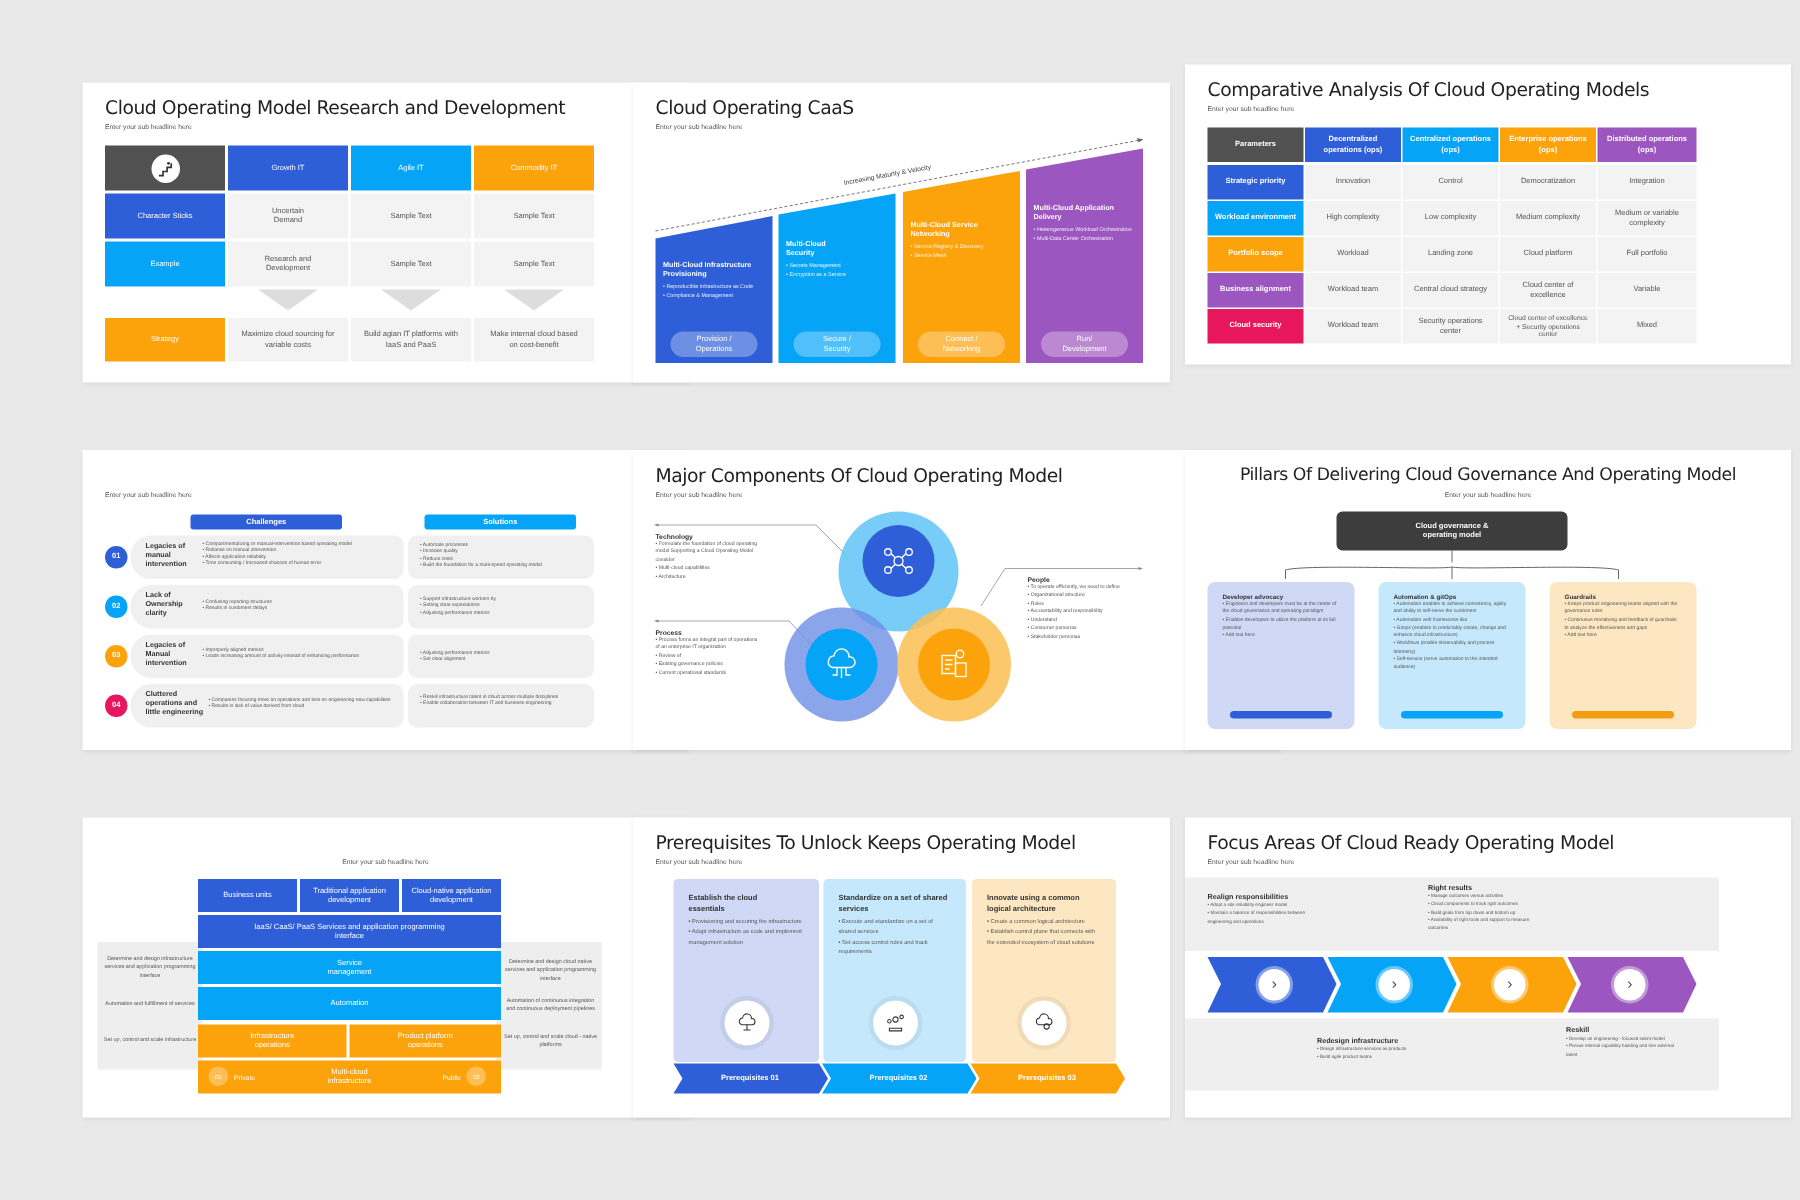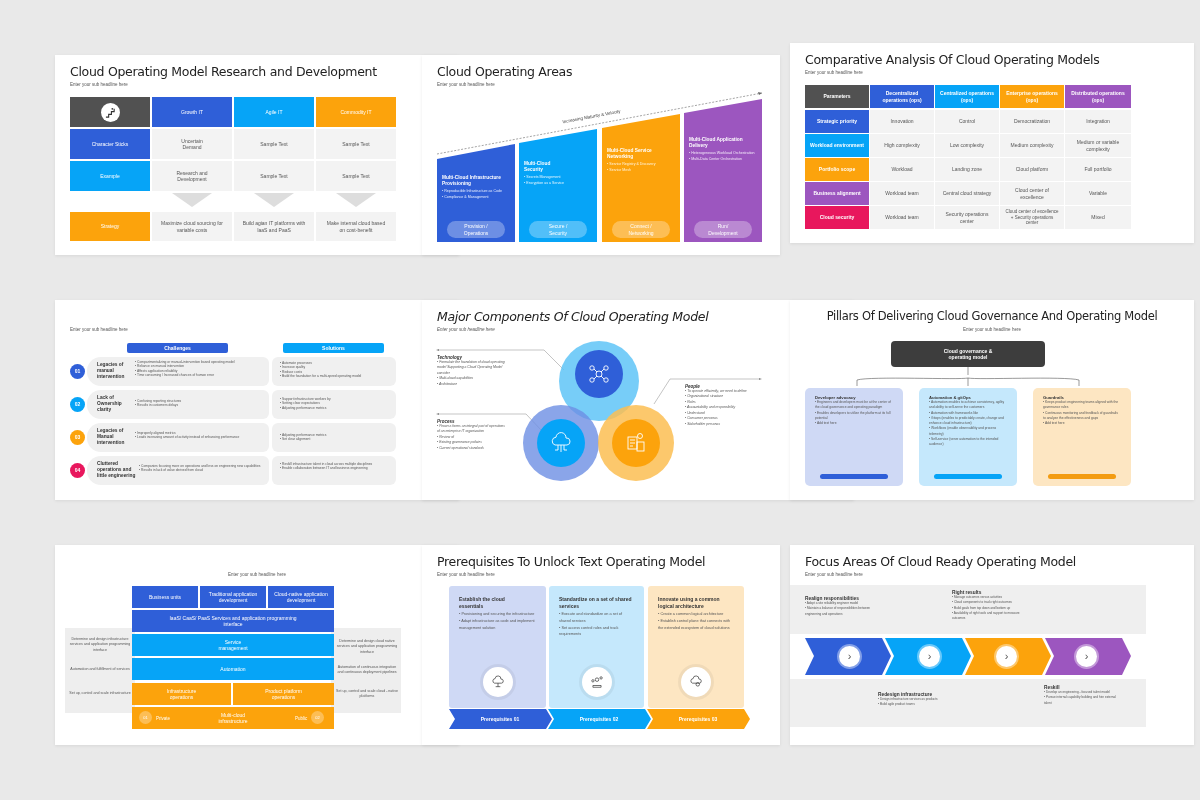--- a/index.html
+++ b/index.html
@@ -51,21 +51,21 @@
   <div class="abs" style="left:199px;top:138px;width:0;height:0;border-left:20px solid transparent;border-right:20px solid transparent;border-top:14px solid #ddd;"></div>
   <div class="abs" style="left:281px;top:138px;width:0;height:0;border-left:20px solid transparent;border-right:20px solid transparent;border-top:14px solid #ddd;"></div>
 
   <div class="cell orange wt" style="left:15px;top:157px;width:80px;height:29px;">Strategy</div>
   <div class="cell gray" style="left:97px;top:157px;width:80px;height:29px;padding:0 8px;">Maximize cloud sourcing for variable costs</div>
   <div class="cell gray" style="left:179px;top:157px;width:80px;height:29px;padding:0 8px;">Build agian IT platforms with IaaS and PaaS</div>
   <div class="cell gray" style="left:261px;top:157px;width:80px;height:29px;padding:0 8px;">Make internal cloud based on cost-benefit</div>
 </div>
 
 <div class="slide" style="left:422px;top:55px;width:358px;">
-  <div class="s-title">Cloud Operating Areas</div>
+  <div class="s-title">Cloud Operating CaaS</div>
   <div class="s-sub">Enter your sub headline here</div>
   <svg class="abs" style="left:0;top:0;" width="358" height="200">
     <line x1="15" y1="99" x2="340" y2="38" stroke="#666" stroke-width="0.6" stroke-dasharray="2,1.5"></line>
     <polygon points="340,38 336,37 337,40" fill="#666"></polygon>
     <polygon points="15,104 93,89 93,187 15,187" fill="#2f5fd8"></polygon>
     <polygon points="97,88 175,74 175,187 97,187" fill="#06a4f7"></polygon>
     <polygon points="180,73 258,59 258,187 180,187" fill="#fca30c"></polygon>
     <polygon points="262,58 340,44 340,187 262,187" fill="#9c56bf"></polygon>
   </svg>
   <div class="abs" style="left:140px;top:59px;font-size:4.5px;color:#444;transform:rotate(-10.5deg);">Increasing Maturity &amp; Velocity</div>
@@ -201,21 +201,21 @@
       <li>Companies focusing more on operations and less on engineering new capabilities</li>
       <li>Results in lack of value derived from cloud</li>
     </ul>
   <div class="abs" style="left:217px;top:156px;width:124px;height:29px;background:#f0f0f0;border-radius:6px;"></div>
   <ul class="b abs" style="left:225px;top:162px;width:110px;font-size:3.3px;line-height:1.35;">
       <li>Reskill infrastructure talent in cloud across multiple disciplines</li>
       <li>Enable collaboration between IT and business engineering</li>
     </ul>
 </div>
 
-<div class="slide" style="left:422px;top:300px;width:432px;font-style:italic;">
+<div class="slide" style="left:422px;top:300px;width:432px;">
   <div class="s-title">Major Components Of Cloud Operating Model</div>
   <div class="s-sub">Enter your sub headline here</div>
   <svg class="abs" style="left:0;top:0;" width="358" height="200">
     <polyline points="16,50 122,50 142,70" fill="none" stroke="#888" stroke-width="0.5"></polyline>
     <polyline points="16,114 104,114 120,131" fill="none" stroke="#888" stroke-width="0.5"></polyline>
     <polyline points="232,104 248,79 338,79" fill="none" stroke="#888" stroke-width="0.5"></polyline>
     <polygon points="14,50 17,49 17,51" fill="#888"></polygon>
     <polygon points="14,114 17,113 17,115" fill="#888"></polygon>
     <polygon points="340,79 337,78 337,80" fill="#888"></polygon>
     <circle cx="177" cy="81" r="40" fill="#5fc4f7" fill-opacity="0.85"></circle>
@@ -339,21 +339,21 @@
   <div class="cell orange wt" style="left:77px;top:138px;width:99px;height:22px;padding:0 25px;">Infrastructure operations</div>
   <div class="cell orange wt" style="left:178px;top:138px;width:101px;height:22px;padding:0 25px;">Product platform operations</div>
   <div class="cell orange wt" style="left:77px;top:162px;width:202px;height:22px;padding:0 80px;">Multi-cloud infrastructure</div>
   <div class="cell wt" style="left:84px;top:166px;width:13px;height:13px;border-radius:50%;background:rgba(255,255,255,.3);font-size:4px;">01</div>
   <div class="abs wt" style="left:101px;top:171px;font-size:4.5px;">Private</div>
   <div class="abs wt" style="left:240px;top:171px;font-size:4.5px;">Public</div>
   <div class="cell wt" style="left:256px;top:166px;width:13px;height:13px;border-radius:50%;background:rgba(255,255,255,.3);font-size:4px;">02</div>
 </div>
 
 <div class="slide" style="left:422px;top:545px;width:358px;">
-  <div class="s-title">Prerequisites To Unlock Text Operating Model</div>
+  <div class="s-title">Prerequisites To Unlock Keeps Operating Model</div>
   <div class="s-sub">Enter your sub headline here</div>
 
   <div class="abs" style="left:27px;top:41px;width:97px;height:122px;background:#cfd9f5;border-radius:3px;padding:10px 10px;">
     <div class="bold" style="font-size:5px;line-height:1.3;color:#333;width:60px;">Establish the cloud essentials</div>
     <ul class="b" style="font-size:3.8px;line-height:1.8;margin-top:2px;">
         <li>Provisioning and securing the infrastructure</li>
         <li>Adapt infrastructure as code and implement management solution</li>
       </ul>
   </div>
   <div class="abs" style="left:127px;top:41px;width:95px;height:122px;background:#c5e8fc;border-radius:3px;padding:10px 10px;">

